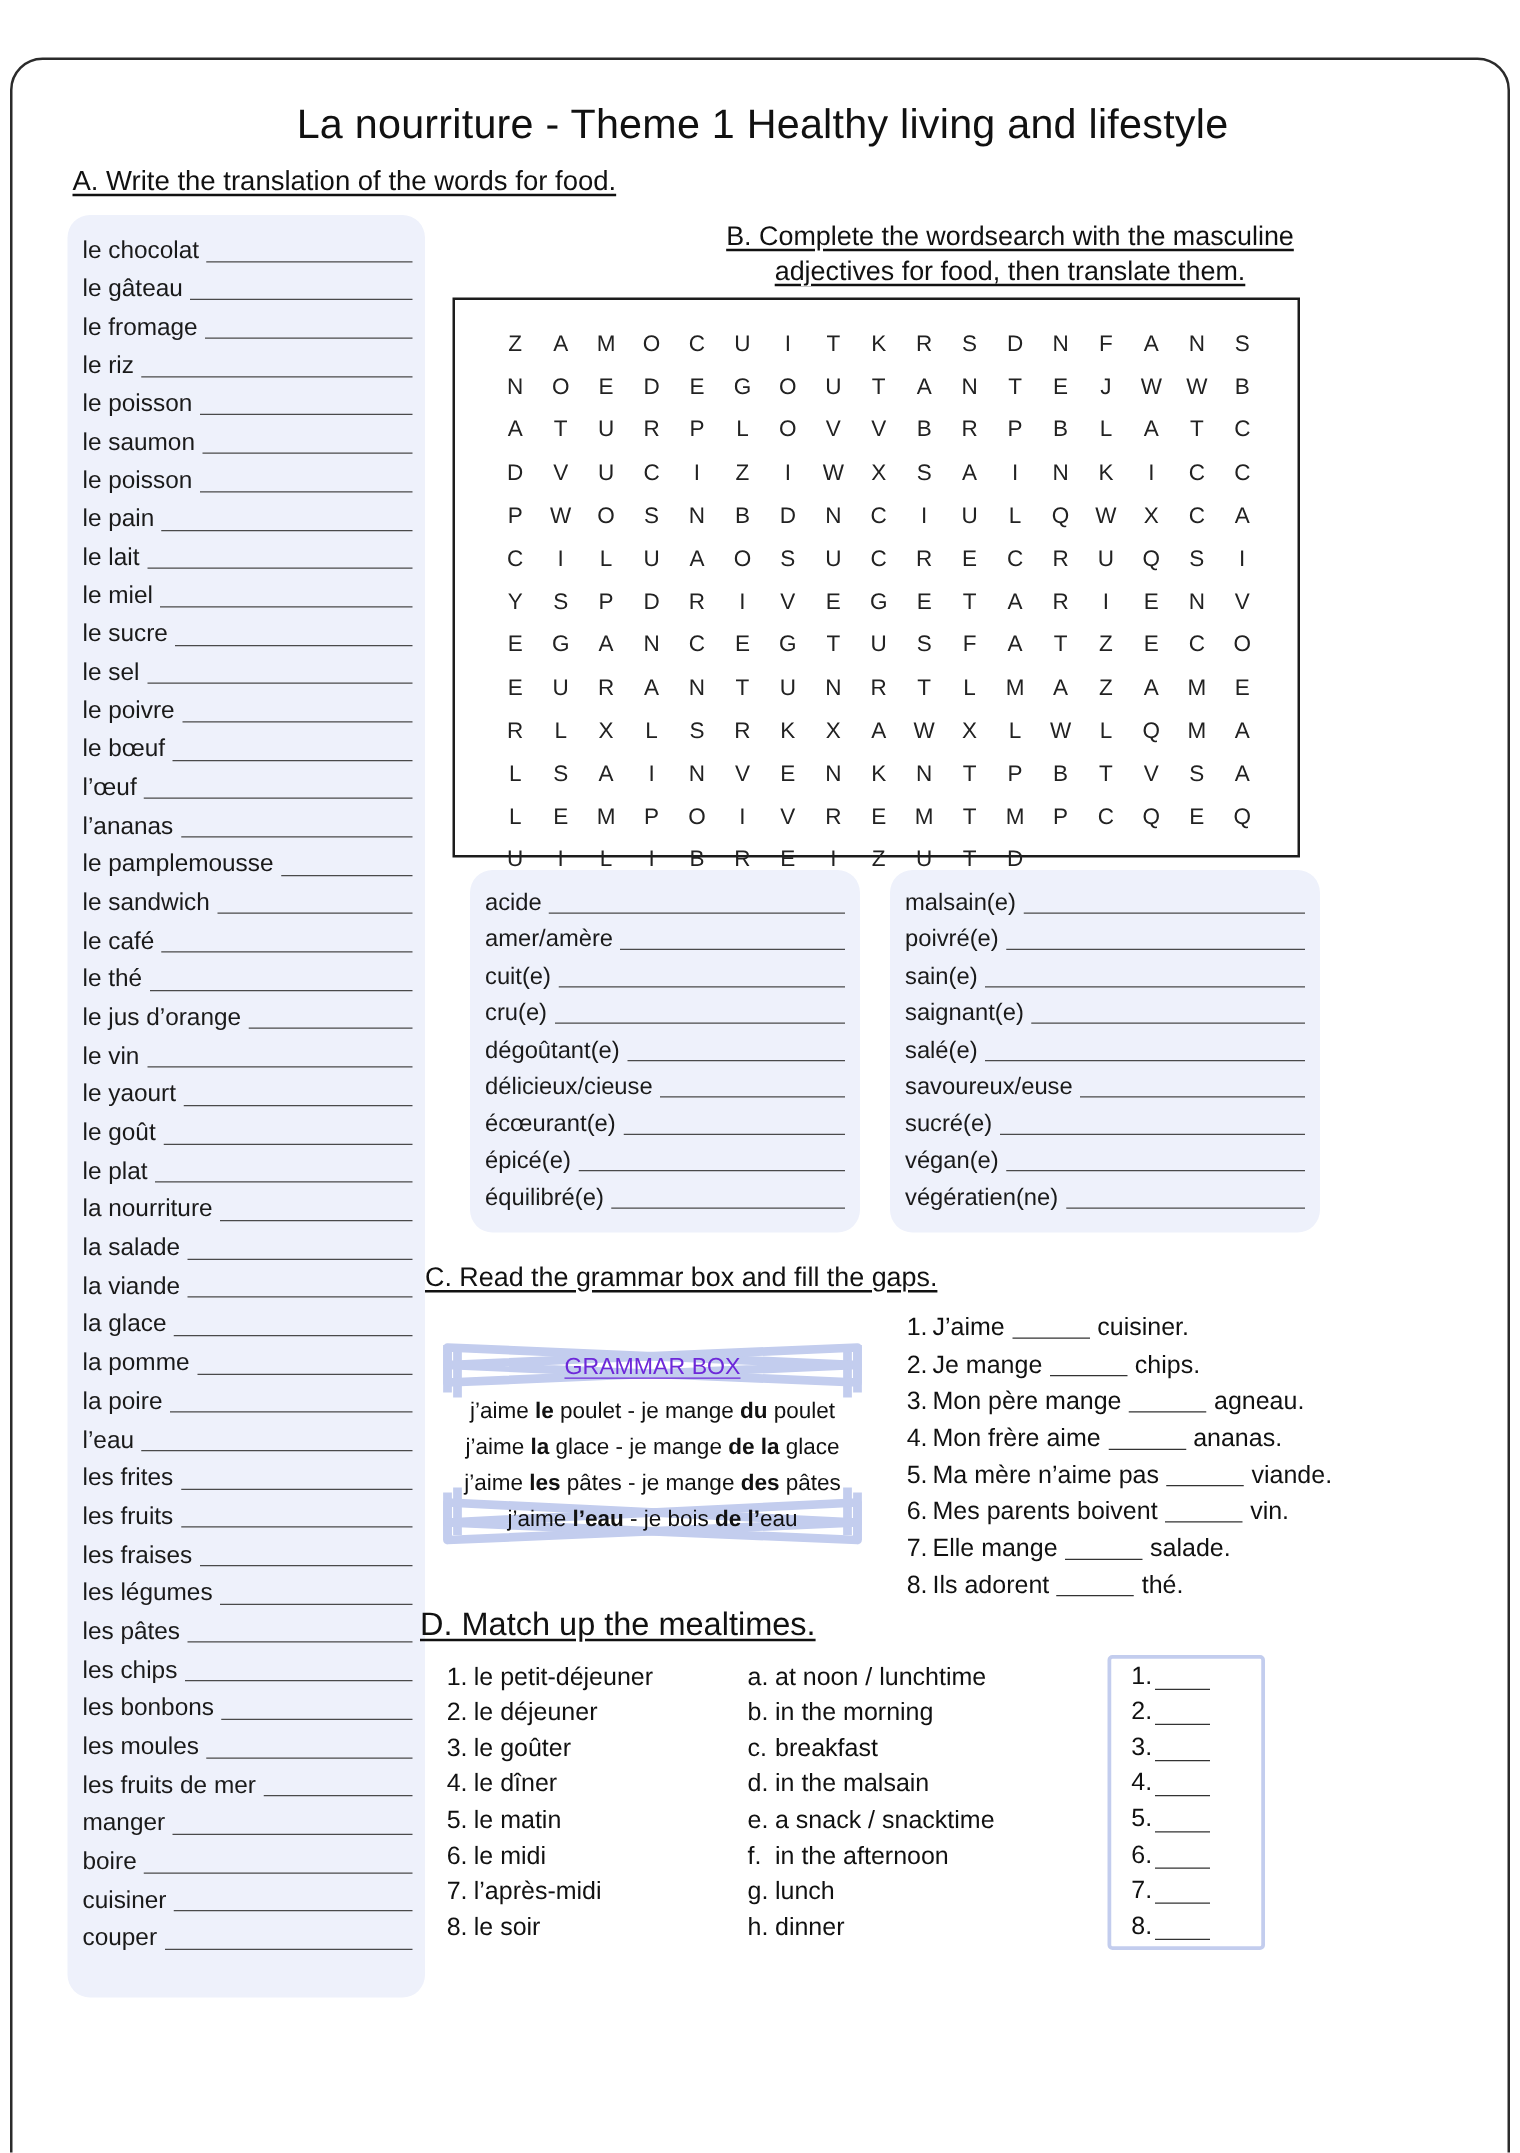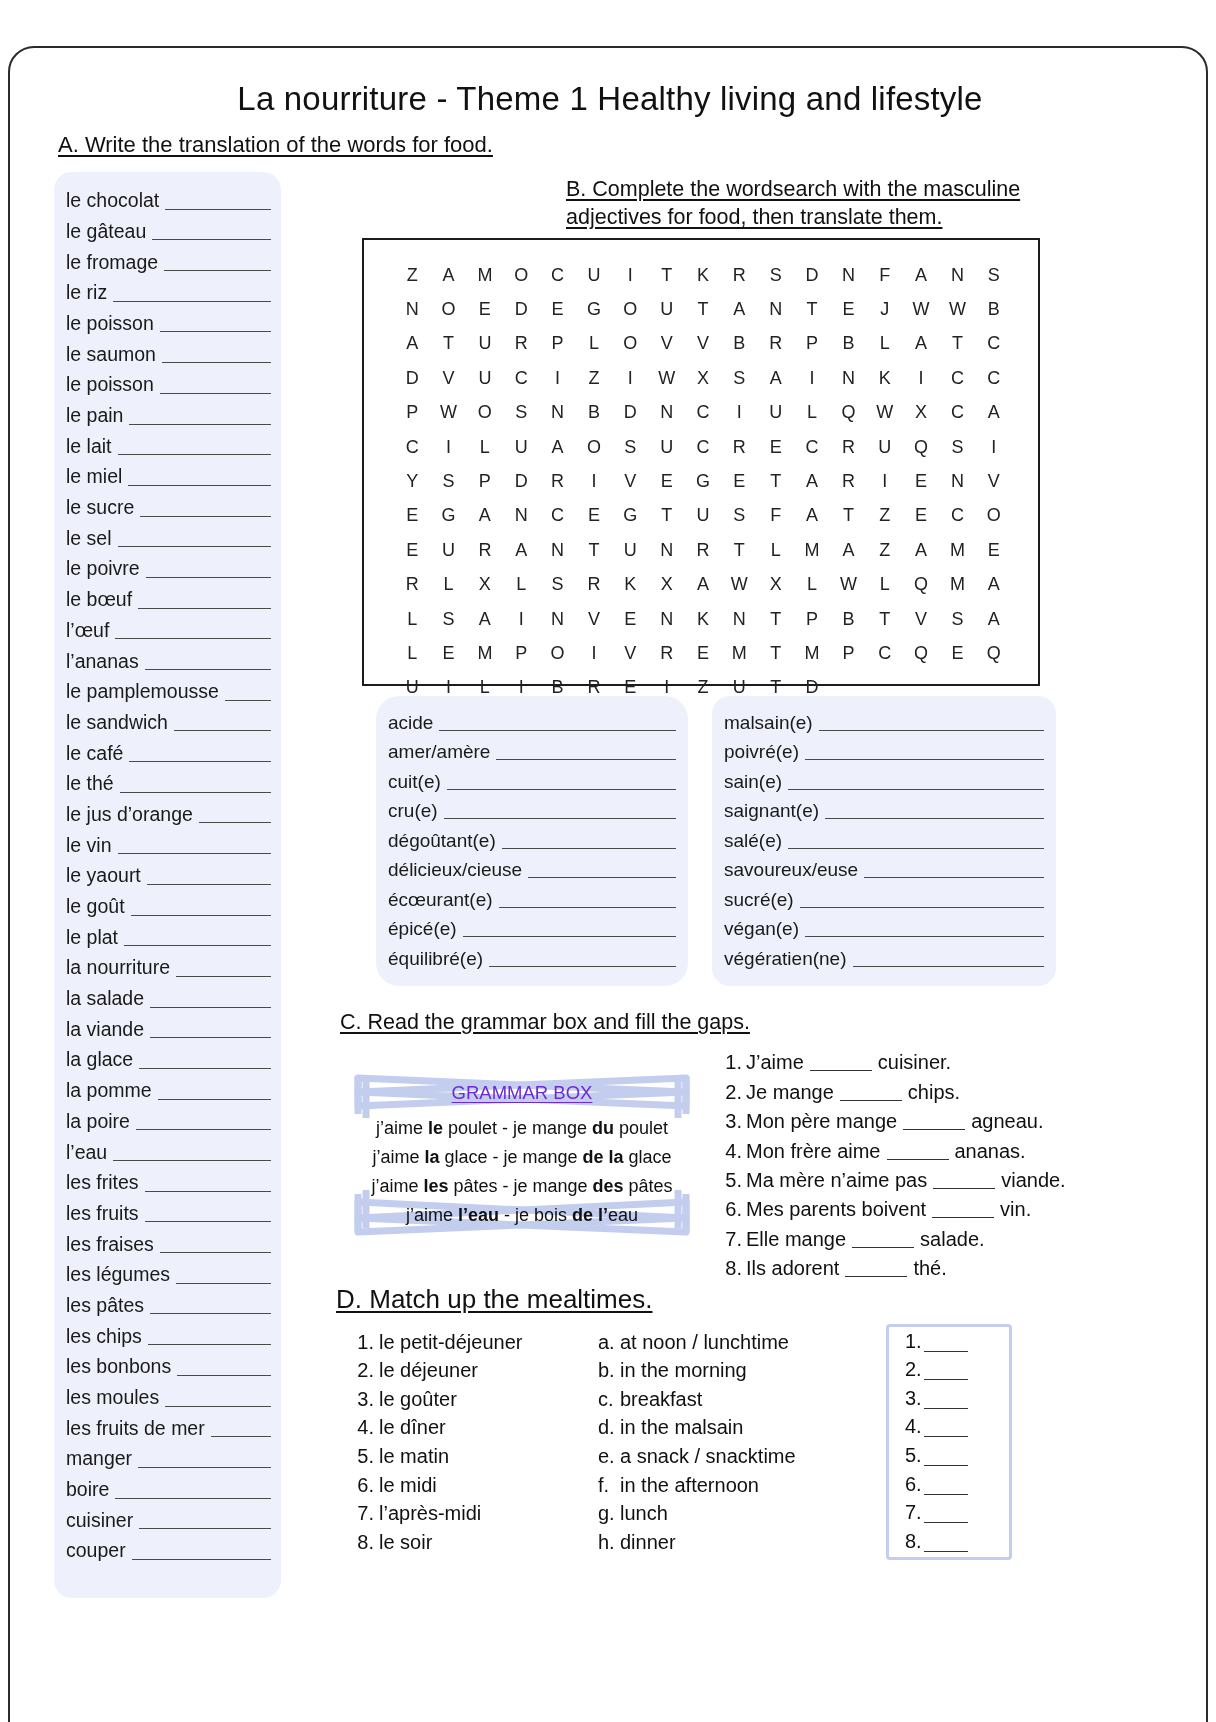--- a/index.html
+++ b/index.html
@@ -42,39 +42,39 @@
     font-size: 22px;
     text-decoration: underline;
     text-underline-offset: 3px;
     color: #111;
     white-space: nowrap;
   }
   #headA { left: 48px; top: 84px; }
   #headB {
     left: 556px; top: 128px;
     width: 484px;
-    text-align: left;
+    text-align: center;
     white-space: normal;
     line-height: 1.28;
     font-size: 21.5px;
   }
   #headC { left: 330px; top: 962px; font-size: 21.5px; }
   #headD { left: 326px; top: 1236px; font-size: 26px; }
 
   
   .panel {
     position: absolute;
     background: #eef1fb;
     border-radius: 18px;
   }
 
   
   #listA {
     left: 44px; top: 124px;
-    width: 227px; height: 1414px;
+    width: 286px; height: 1414px;
     padding: 12px 0 0 0;
   }
   .vrow {
     position: relative;
     height: 30.7px;
     padding: 0 10px 0 12px;
     display: flex;
     align-items: flex-end;
     white-space: nowrap;
     overflow: hidden;
@@ -113,21 +113,21 @@
     font-family: "Liberation Sans", sans-serif;
   }
   #wsgrid span {
     display: flex;
     align-items: center;
     justify-content: center;
     letter-spacing: 0;
   }
 
   
-  #adjL { left: 366px; top: 648px; width: 312px; height: 290px; border-radius: 23px; }
+  #adjL { left: 366px; top: 648px; width: 312px; height: 290px; }
   #adjR { left: 702px; top: 648px; width: 344px; height: 290px; }
   .arow {
     position: relative;
     height: 29.5px;
     padding: 0 12px 0 12px;
     display: flex;
     align-items: flex-end;
     white-space: nowrap;
     overflow: hidden;
   }

